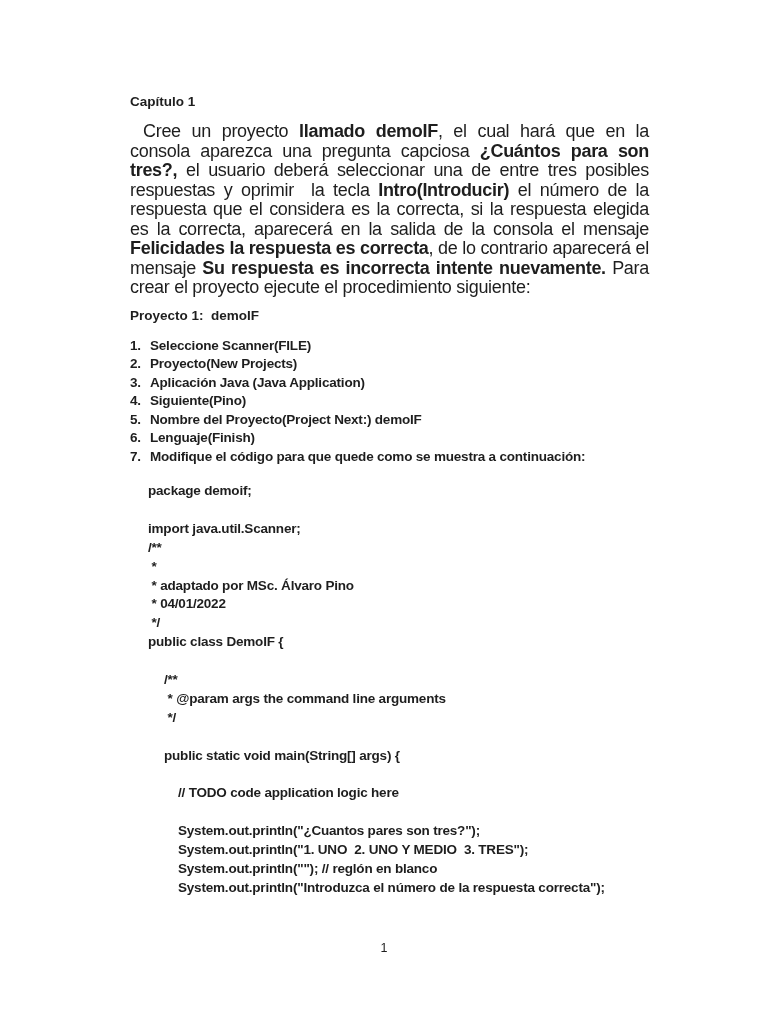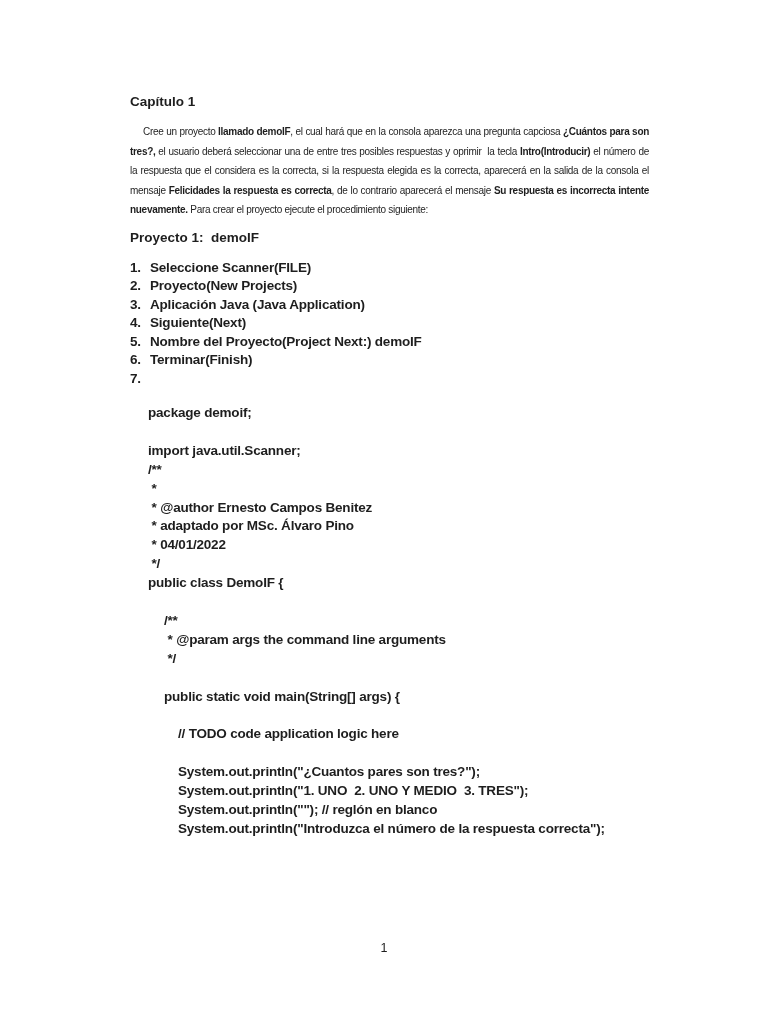--- a/index.html
+++ b/index.html
@@ -24,21 +24,21 @@
     line-height: 19px;
     margin: 0 0 11px 0;
   }
   .section-heading {
     font-size: 13.5px;
     font-weight: 700;
     line-height: 19px;
     margin: 0 0 10px 0;
   }
   .para {
-    font-size: 10px;
+    font-size: 18px;
     line-height: 19.5px;
     letter-spacing: -0.3px;
     text-align: justify;
     text-indent: 13px;
     white-space: pre-wrap;
     margin: 0 12px 7px 0;
   }
   .para .b { font-weight: 700; }
   .project-heading {
     font-size: 13.5px;
@@ -98,42 +98,42 @@
         <div class="step">
           <span class="step-num">2.</span>
           <span class="step-text">Proyecto(New Projects)</span>
         </div>
         <div class="step">
           <span class="step-num">3.</span>
           <span class="step-text">Aplicación Java (Java Application)</span>
         </div>
         <div class="step">
           <span class="step-num">4.</span>
-          <span class="step-text">Siguiente(Next)</span>
+          <span class="step-text">Siguiente(Pino)</span>
         </div>
         <div class="step">
           <span class="step-num">5.</span>
           <span class="step-text">Nombre del Proyecto(Project Next:) demoIF</span>
         </div>
         <div class="step">
           <span class="step-num">6.</span>
-          <span class="step-text">Terminar(Finish)</span>
+          <span class="step-text">Lenguaje(Finish)</span>
         </div>
         <div class="step">
           <span class="step-num">7.</span>
+          <span class="step-text">Modifique el código para que quede como se muestra a continuación:</span>
         </div>
       </div>
 
     <div class="code">
         <div class="code-line ind0">package demoif;</div>
         <div class="code-line ind0"></div>
         <div class="code-line ind0">import java.util.Scanner;</div>
         <div class="code-line ind0">/**</div>
         <div class="code-line ind0"> *</div>
-        <div class="code-line ind0"> * @author Ernesto Campos Benitez</div>
         <div class="code-line ind0"> * adaptado por MSc. Álvaro Pino</div>
         <div class="code-line ind0"> * 04/01/2022</div>
         <div class="code-line ind0"> */</div>
         <div class="code-line ind0">public class DemoIF {</div>
         <div class="code-line ind0"></div>
         <div class="code-line ind1">/**</div>
         <div class="code-line ind1"> * @param args the command line arguments</div>
         <div class="code-line ind1"> */</div>
         <div class="code-line ind0"></div>
         <div class="code-line ind1">public static void main(String[] args) {</div>

